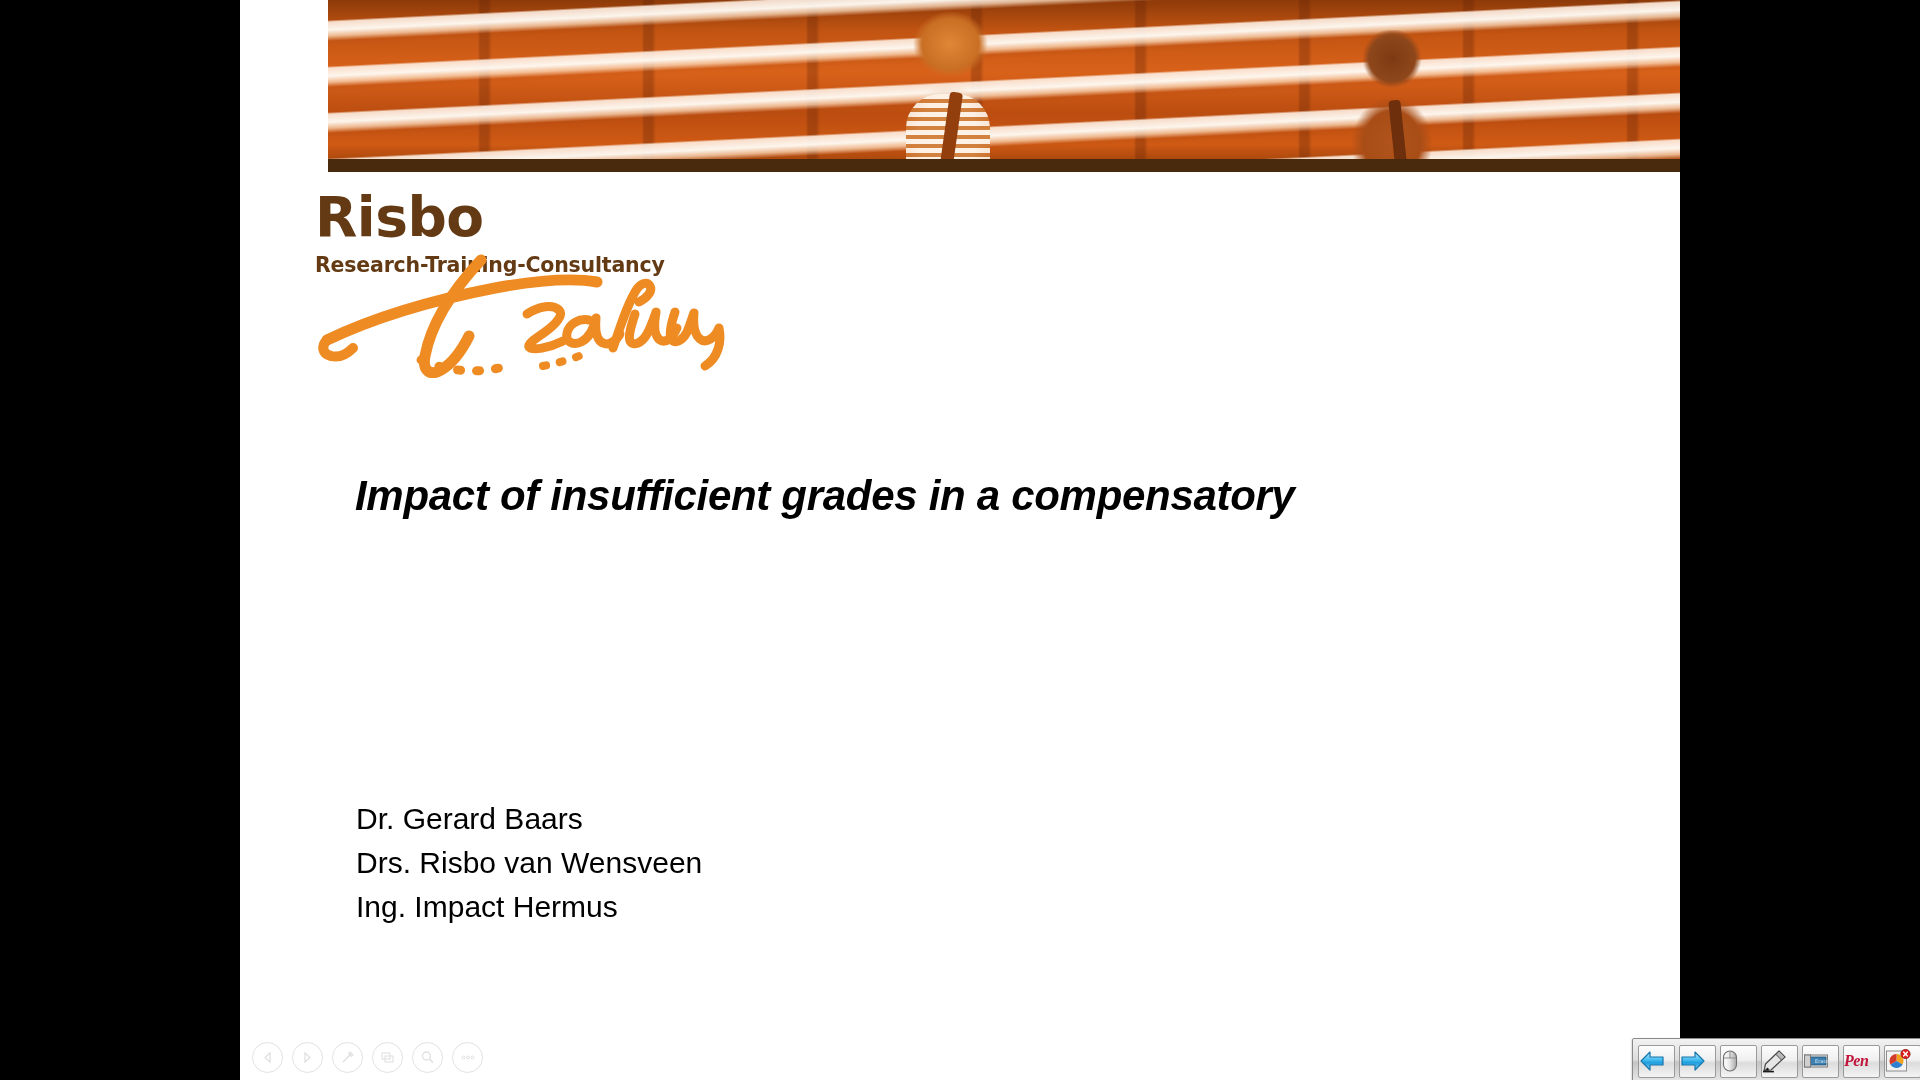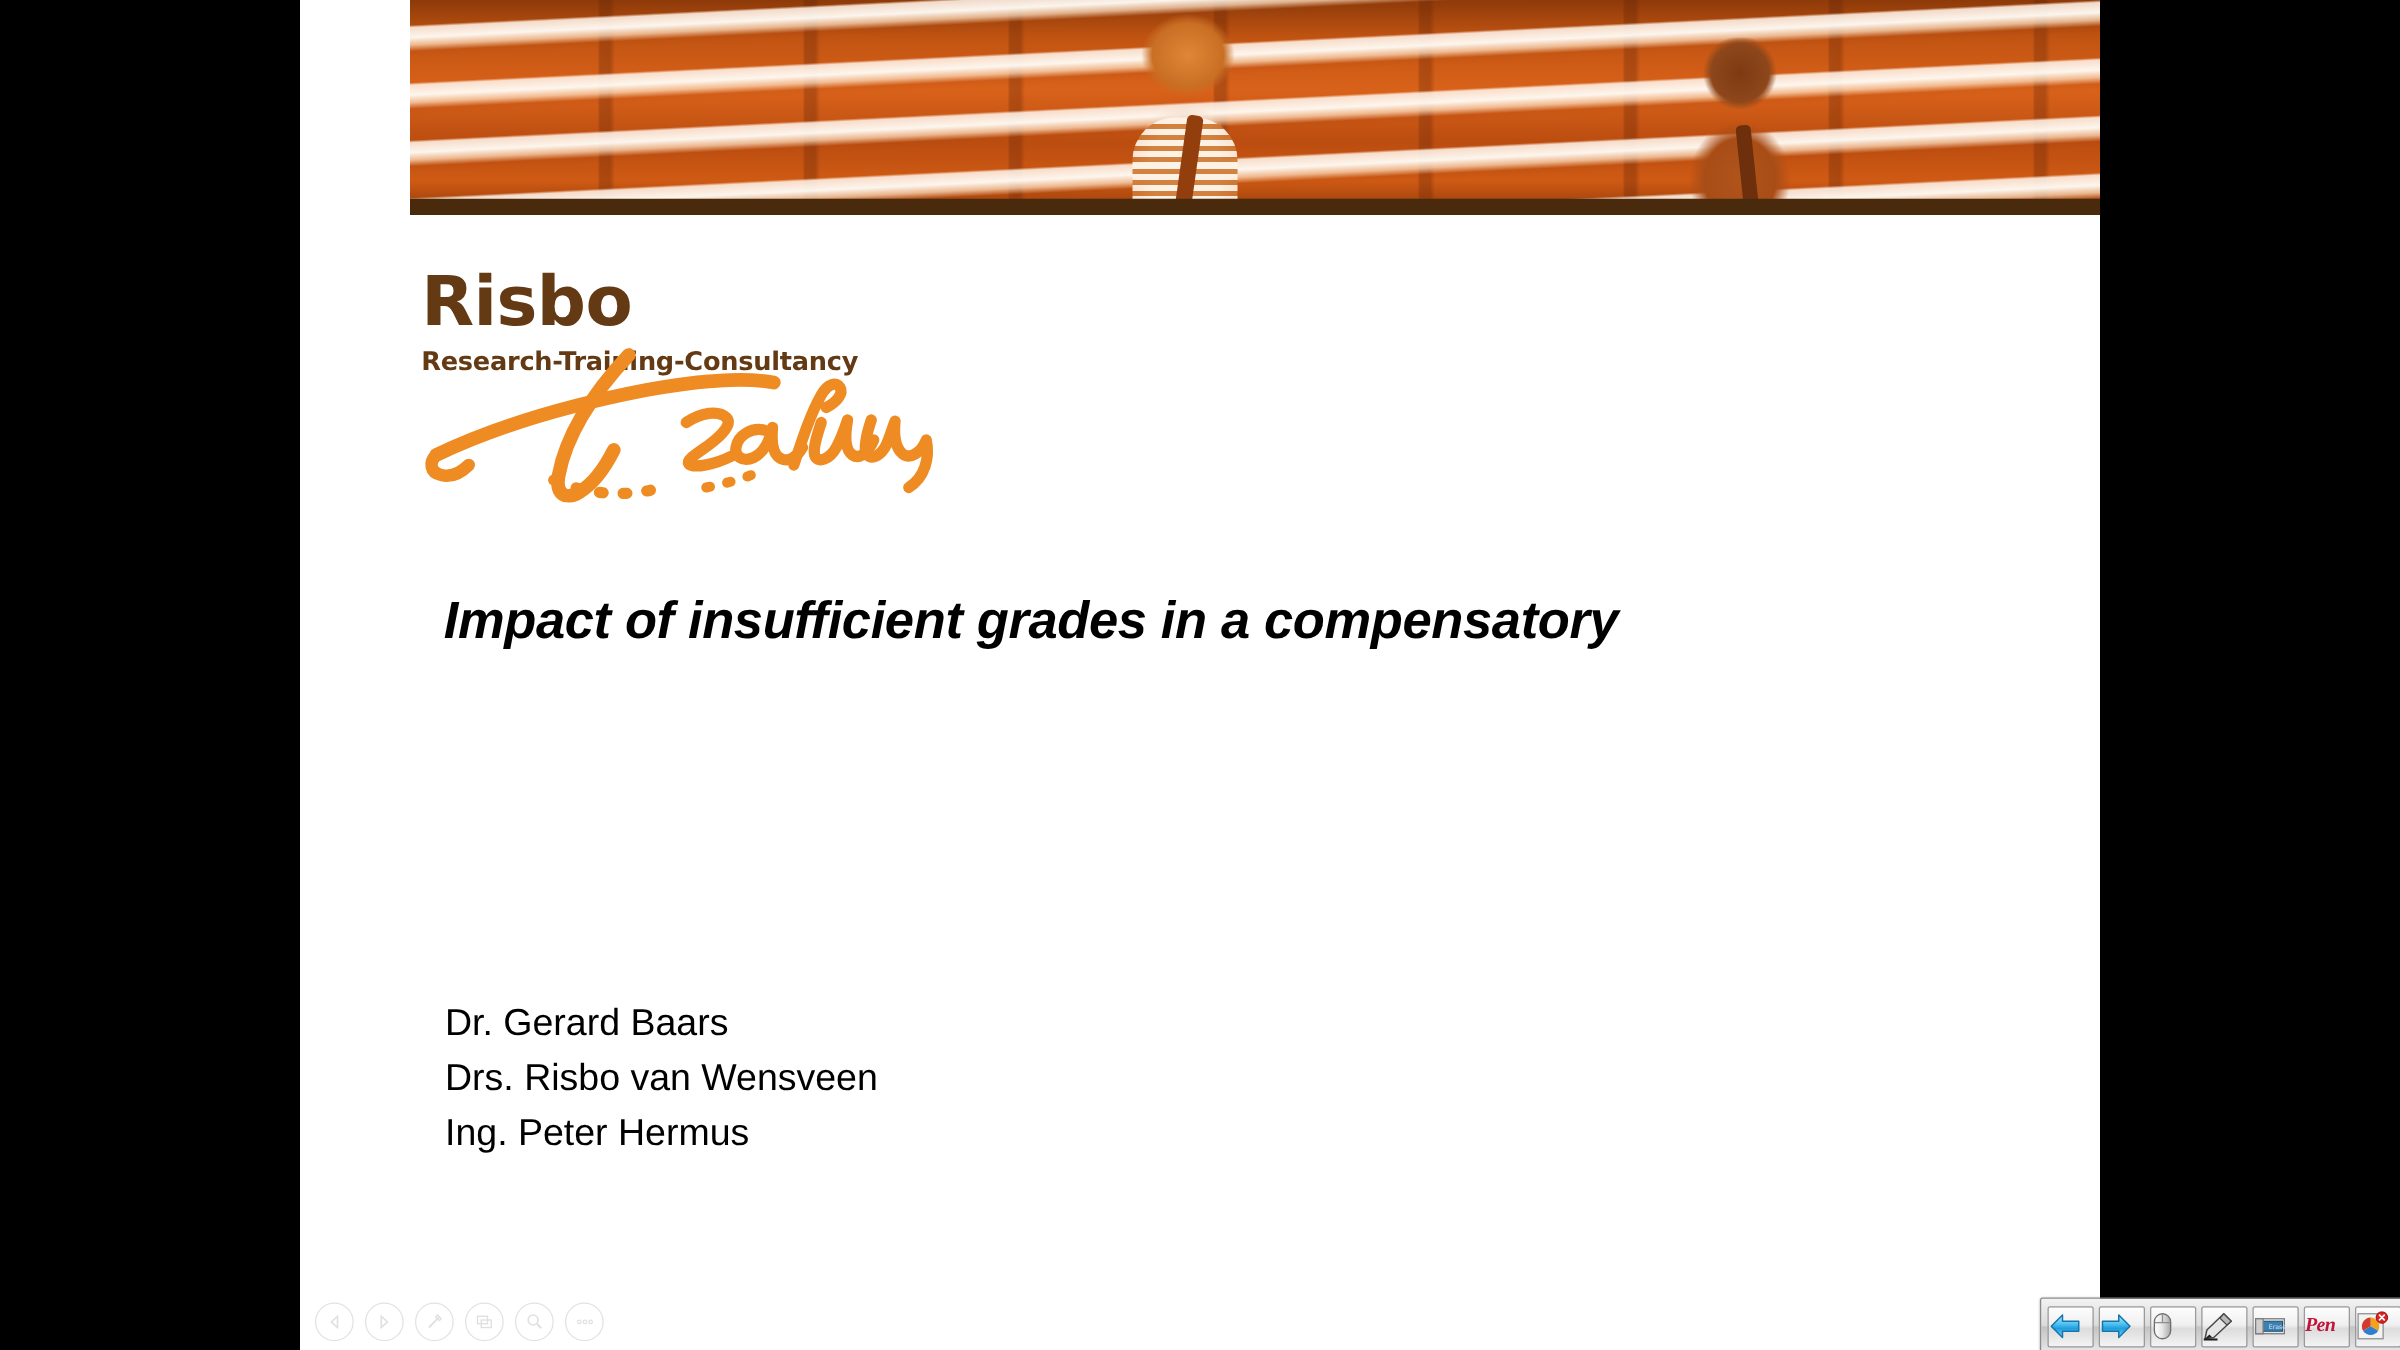--- a/index.html
+++ b/index.html
@@ -114,25 +114,24 @@
     position: absolute;
     left: 0; bottom: 0;
     width: 100%;
     height: 13px;
     background: #4a2a0c;
   }
 
   
   #logo-block {
     position: absolute;
-    left: 97px;  
+    left: 75px;  
     top: 190px;
     width: 470px;
     height: 190px;
-    margin-top: 24px;
   }
   #logo-risbo {
     font-family: "DejaVu Sans", sans-serif;
     font-weight: bold;
     font-size: 55px;
     letter-spacing: -0.5px;
     color: #633A13;
     line-height: 1;
   }
   #logo-tagline {
@@ -281,21 +280,21 @@
       </svg>
     </div>
 
     <div id="slide-title">
       <div>Impact of insufficient grades in a compensatory</div>
     </div>
 
     <div id="authors">
       <div class="author-line">Dr. Gerard Baars</div>
       <div class="author-line">Drs. Risbo van Wensveen</div>
-      <div class="author-line">Ing. Peter Hermus</div>
+      <div class="author-line">Ing. Impact Hermus</div>
     </div>
 
   </div>
 
   <div id="ghost-controls">
     <div class="gbtn" title="Previous">
       <svg width="13" height="13" viewBox="0 0 13 13">
         <path d="M9 2 L4 6.5 L9 11 Z" fill="none" stroke="#e0e0e0" stroke-width="1.3"></path>
       </svg>
     </div>

